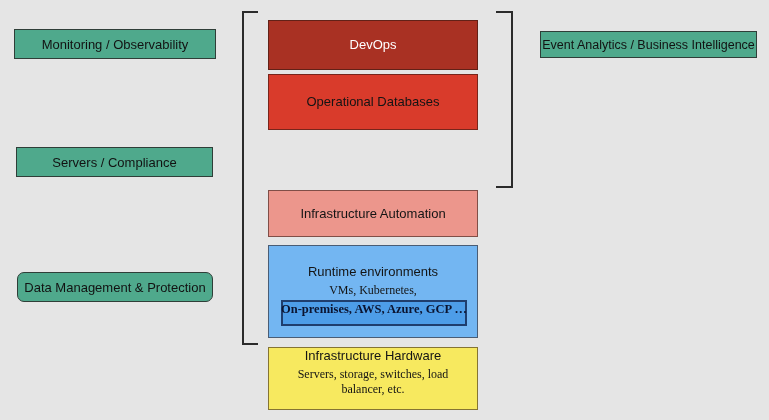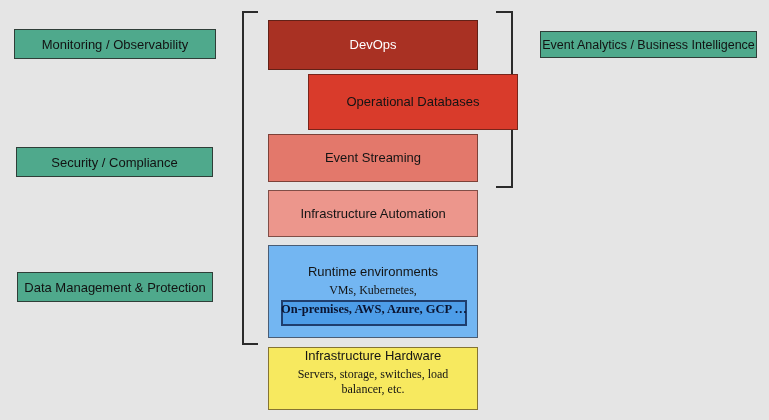--- a/index.html
+++ b/index.html
@@ -94,44 +94,41 @@
 </style>
 </head>
 <body>
 
 <div class="canvas">
 
   <div class="side-box" id="box-monitoring" style="background-color: rgb(79, 169, 140); color: rgb(18, 18, 18);">
     <span>Monitoring / Observability</span>
   </div>
   <div class="side-box" id="box-security" style="background-color: rgb(79, 169, 140); color: rgb(18, 18, 18);">
-    <span>Security / Compliance</span>
+    <span>Servers / Compliance</span>
   </div>
-  <div class="side-box" id="box-data-management" style="background-color: rgb(79, 169, 140); color: rgb(18, 18, 18);">
+  <div class="side-box" id="box-data-management" style="background-color: rgb(79, 169, 140); color: rgb(18, 18, 18); border-radius: 7px;">
     <span>Data Management &amp; Protection</span>
   </div>
 
   <div class="side-box" id="box-data-analytics" style="background-color: rgb(79, 169, 140); color: rgb(18, 18, 18);">
     <span>Event Analytics / Business Intelligence</span>
   </div>
 
   <div class="bracket bracket-left"></div>
   <div class="bracket bracket-right"></div>
 
   <div class="stack-box" id="sb-devops" style="background-color: rgb(169, 49, 35); color: rgb(255, 255, 255);">
     <div class="stack-title">DevOps</div>
   </div>
 
-  <div class="stack-box" id="sb-opdb" style="background-color: rgb(217, 59, 43); color: rgb(20, 20, 20); margin-left: 40px;">
+  <div class="stack-box" id="sb-opdb" style="background-color: rgb(217, 59, 43); color: rgb(20, 20, 20);">
     <div class="stack-title">Operational Databases</div>
   </div>
 
-  <div class="stack-box" id="sb-event" style="background-color: rgb(227, 120, 107); color: rgb(20, 20, 20);">
-    <div class="stack-title">Event Streaming</div>
-  </div>
 
   <div class="stack-box" id="sb-infra-auto" style="background-color: rgb(236, 150, 140); color: rgb(20, 20, 20);">
     <div class="stack-title">Infrastructure Automation</div>
   </div>
 
   <div class="stack-box" id="sb-runtime" style="background-color: rgb(115, 182, 242); color: rgb(20, 20, 20);">
     <div class="stack-title">Runtime environments</div>
     <div class="stack-sub">VMs, Kubernetes,</div>
     <div class="inner-box" style="background-color: rgb(77, 157, 232); border-color: rgb(31, 62, 110);">
       <span>On-premises, AWS, Azure, GCP …</span>

